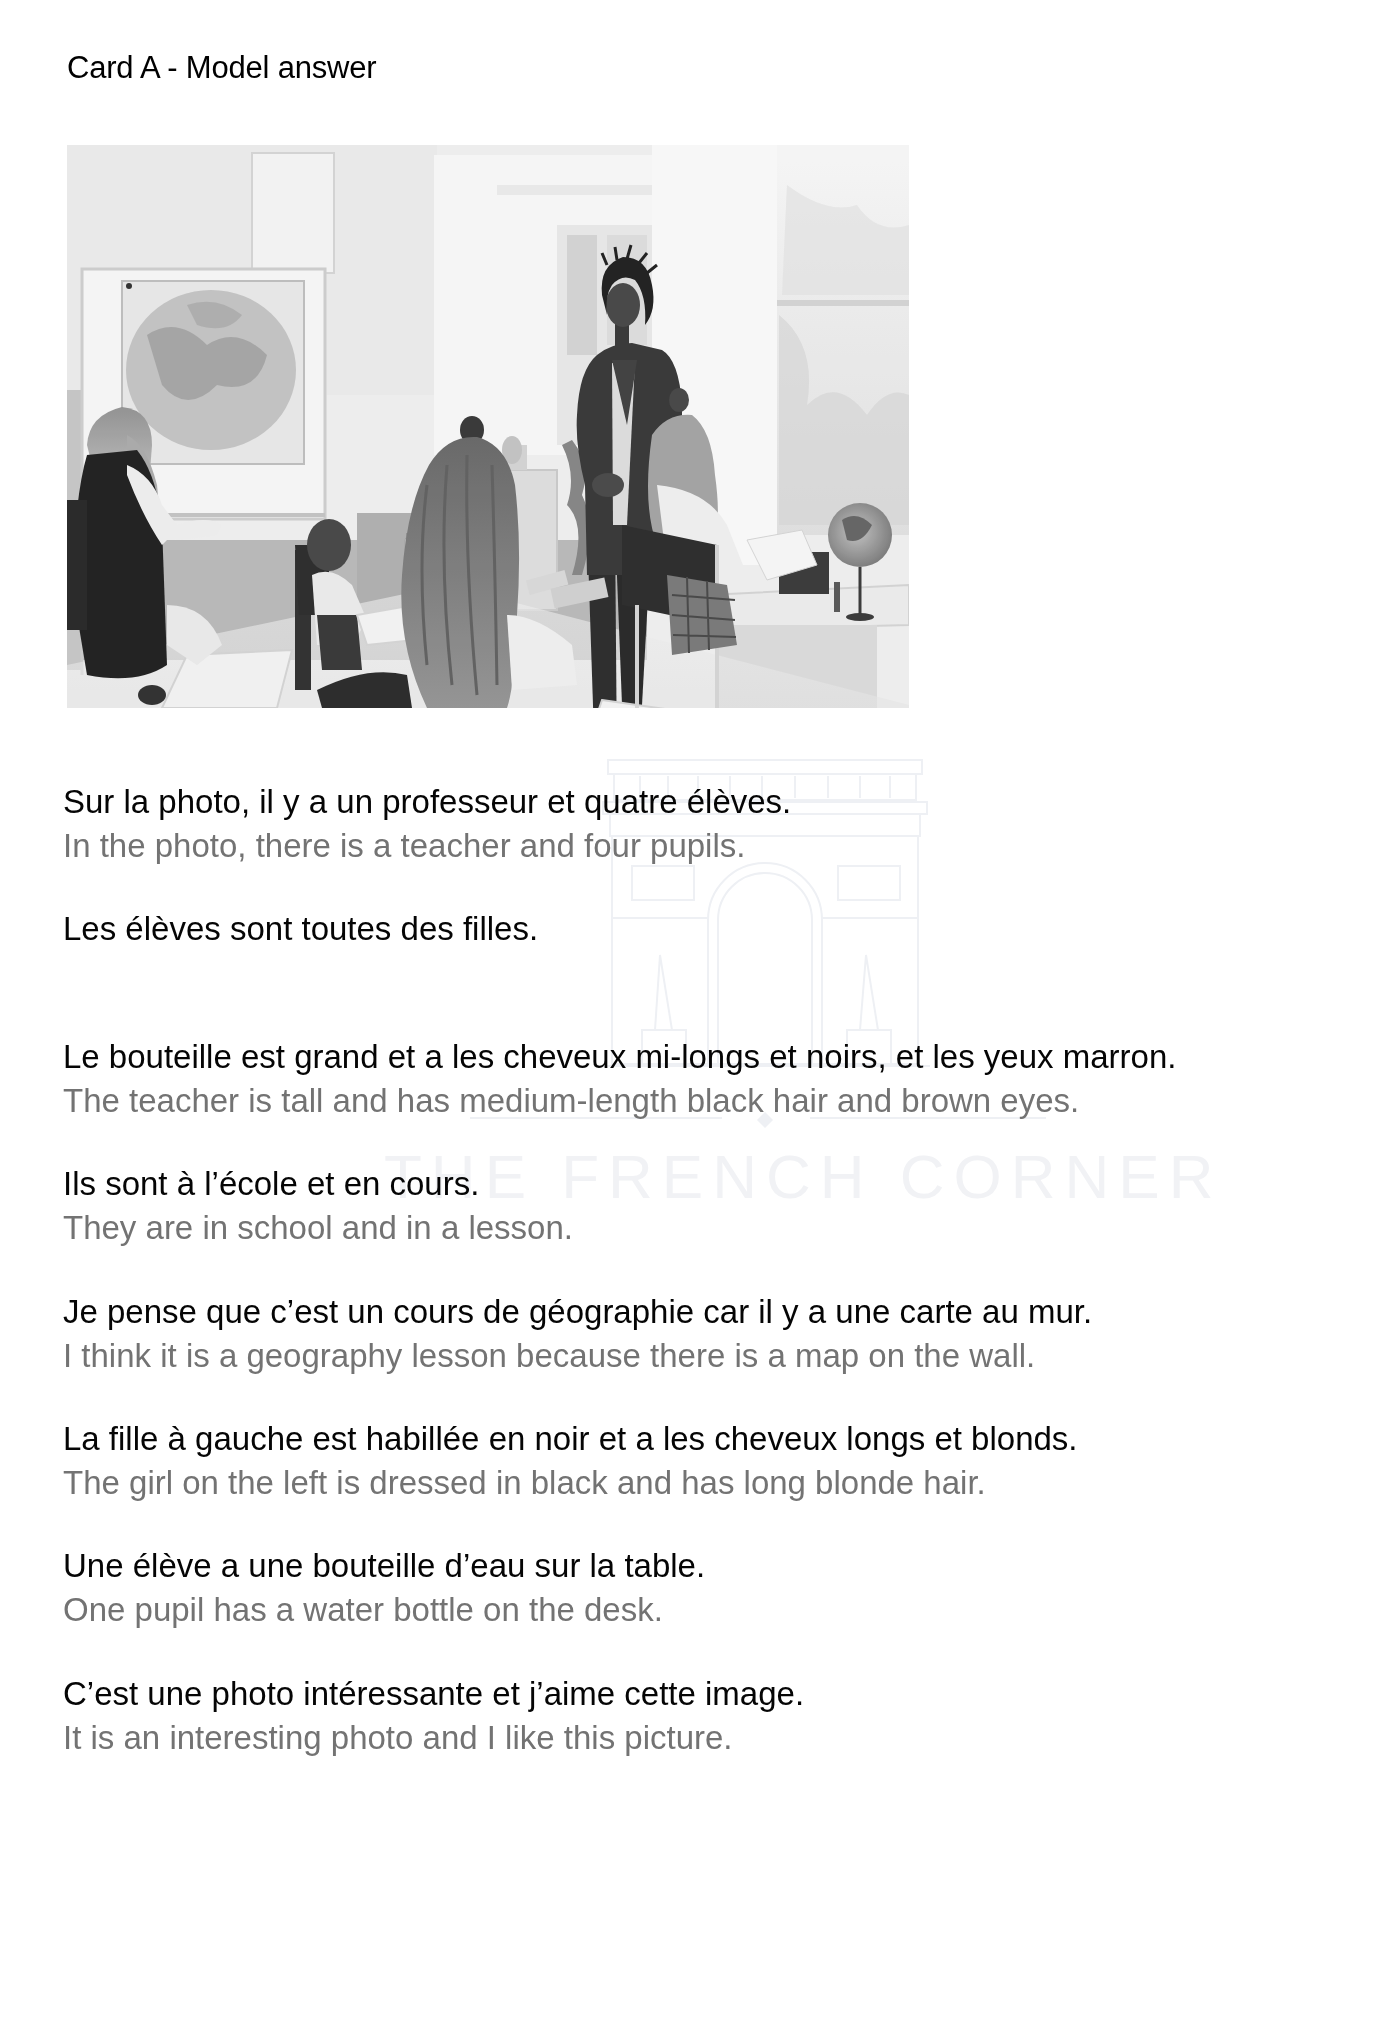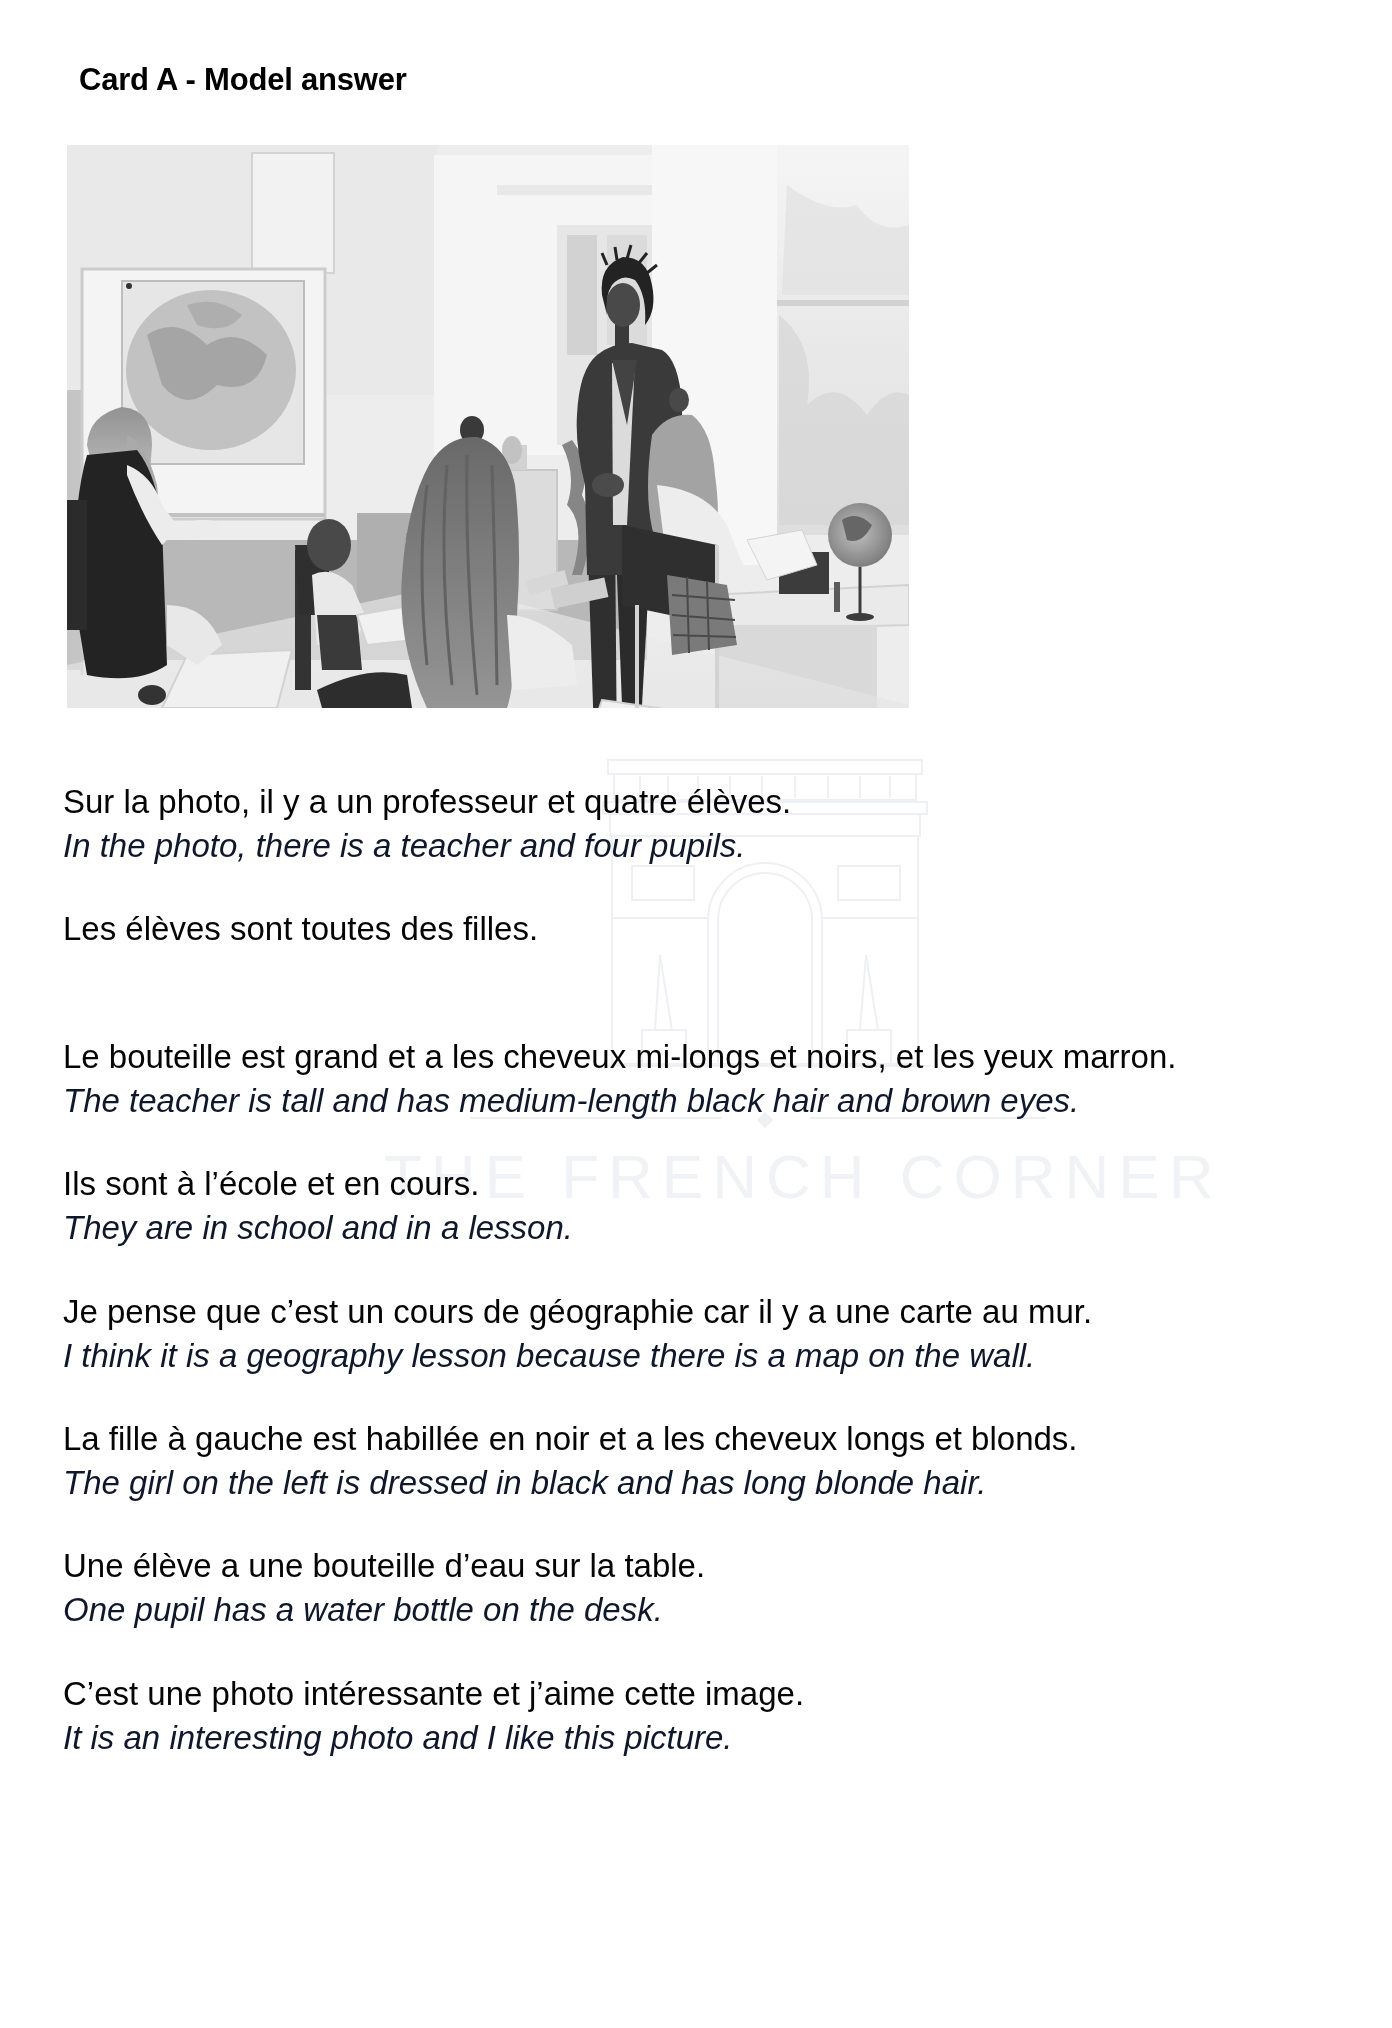--- a/index.html
+++ b/index.html
@@ -12,23 +12,23 @@
     height: 2028px;
     position: relative;
     overflow: hidden;
     font-family: "Liberation Sans", "DejaVu Sans", sans-serif;
     color: #0a0a0a;
   }
   .page-title {
     position: absolute;
     left: 63px;
     top: 44px;
-    margin: 16px;
+    margin: 4px;
     font-size: 31px;
-    font-weight: bold;
+    font-weight: normal;
     line-height: 40px;
     letter-spacing: -0.2px;
     color: #000;
   }
   .photo {
     position: absolute;
     left: 67px;
     top: 145px;
     width: 842px;
     height: 563px;
@@ -66,21 +66,21 @@
     height: 127.4px;
     position: relative;
   }
   .line {
     font-size: 33px;
     line-height: 44px;
     white-space: nowrap;
     margin: 0;
   }
   .line.fr { color: #050505; }
-  .line.en { font-style: italic; color: #0f172a; }
+  .line.en { color: #737373; }
 </style>
 </head>
 <body>
 
 <div class="watermark">
   <svg width="1392" height="2028" viewBox="0 0 1392 2028">
     <g fill="none" stroke="#eef0f4" stroke-width="2">
 
       <rect x="608" y="760" width="314" height="14"></rect>
       <rect x="614" y="774" width="302" height="26"></rect>

